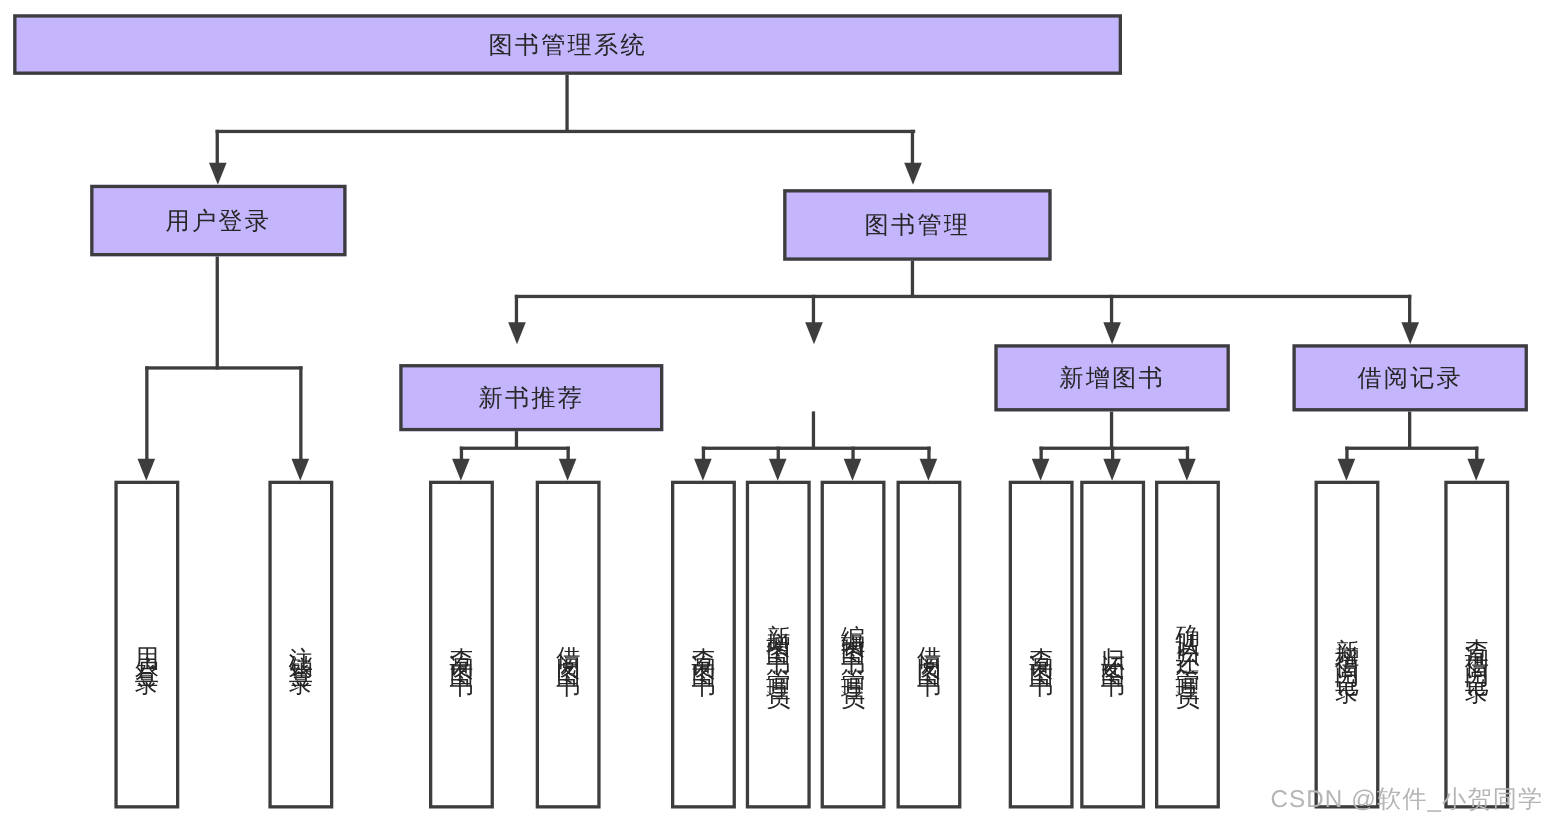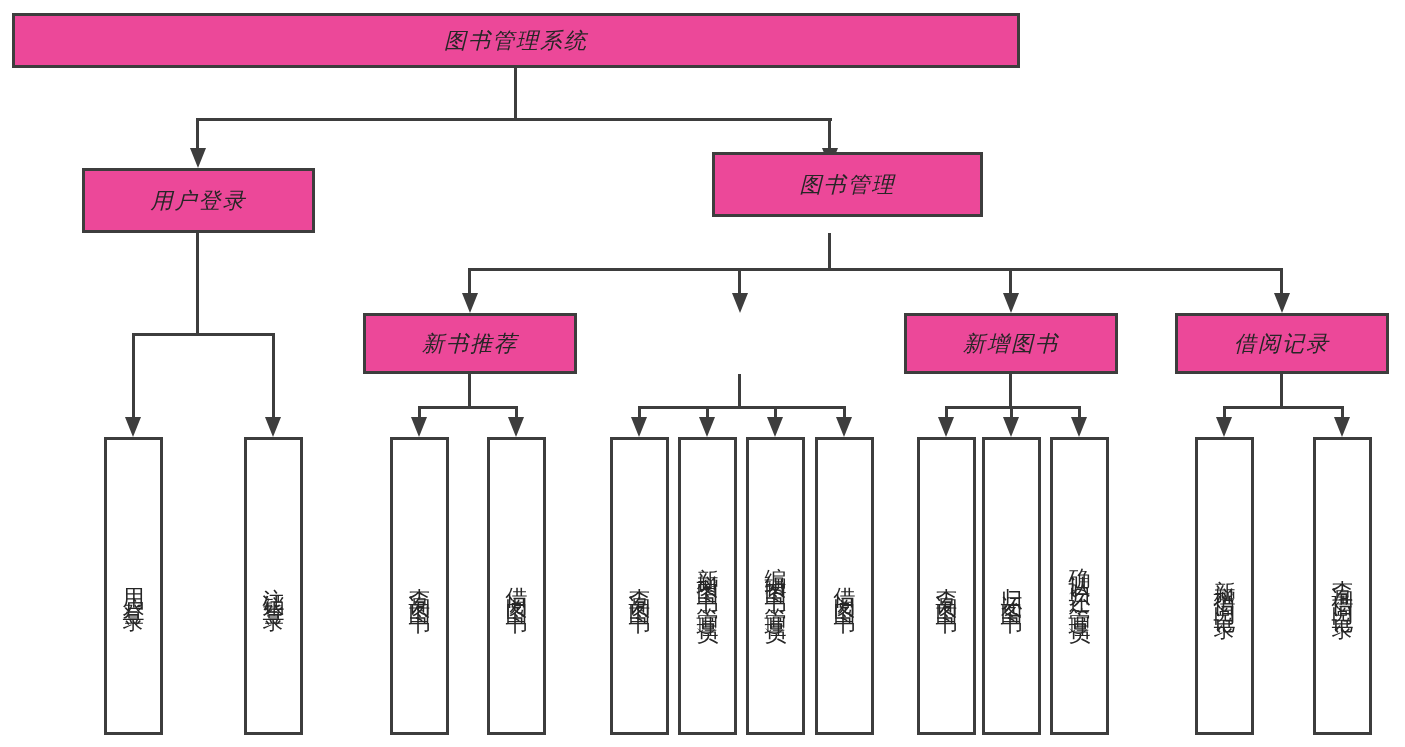--- a/index.html
+++ b/index.html
@@ -1,23 +1,23 @@
 <!DOCTYPE html>
 <html><head>
 <meta charset="utf-8">
 <style>
   html,body{margin:0;padding:0;background:#ffffff;}
   .canvas{
     position:relative;width:1405px;height:747px;background:#ffffff;
     font-family:"Liberation Sans",sans-serif;color:#262626;overflow:hidden;
   }
   .hbox{
-    position:absolute;border:3px solid #3d3d3d;background:#ec4899;
+    position:absolute;border:3px solid #3d3d3d;background:#c4b5fd;
     display:flex;align-items:center;justify-content:center;
-    font-size:22px;letter-spacing:2px;box-sizing:border-box;z-index:2;font-style:italic;
+    font-size:22px;letter-spacing:2px;box-sizing:border-box;z-index:2;
   }
   .vbox{
     position:absolute;top:437px;width:59px;height:298px;
     border:3px solid #3d3d3d;background:#ffffff;
     display:flex;align-items:center;justify-content:center;
     box-sizing:border-box;z-index:2;
   }
   .vbox span{
     writing-mode:vertical-rl;text-orientation:mixed;
     font-size:22px;letter-spacing:8px;line-height:1.1;
@@ -98,25 +98,25 @@
   <div class="arrow" style="left:1216px;top:417px"></div>
   <div class="arrow" style="left:1334px;top:417px"></div>
 
   <div class="hbox" style="left:12px;top:13px;width:1008px;height:55px">
     <span>图书管理系统</span>
   </div>
 
   <div class="hbox" style="left:82px;top:168px;width:233px;height:65px">
     <span>用户登录</span>
   </div>
-  <div class="hbox" style="left:712px;top:152px;width:271px;height:65px">
+  <div class="hbox" style="left:712px;top:172px;width:244px;height:65px">
     <span>图书管理</span>
   </div>
 
-  <div class="hbox" style="left:363px;top:313px;width:214px;height:61px">
+  <div class="hbox" style="left:363px;top:331px;width:240px;height:61px">
     <span>新书推荐</span>
   </div>
   <div class="hbox" style="left:904px;top:313px;width:214px;height:61px">
     <span>新增图书</span>
   </div>
   <div class="hbox" style="left:1175px;top:313px;width:214px;height:61px">
     <span>借阅记录</span>
   </div>
 
   <div class="vbox" style="left:104px">
@@ -156,14 +156,15 @@
     <span>确认归还（管理员）</span>
   </div>
 
   <div class="vbox" style="left:1195px">
     <span>新增借阅记录</span>
   </div>
   <div class="vbox" style="left:1313px">
     <span>查询借阅记录</span>
   </div>
 
+  <div class="watermark">CSDN @软件_小贺同学</div>
 
 </div>
 
 </body></html>

